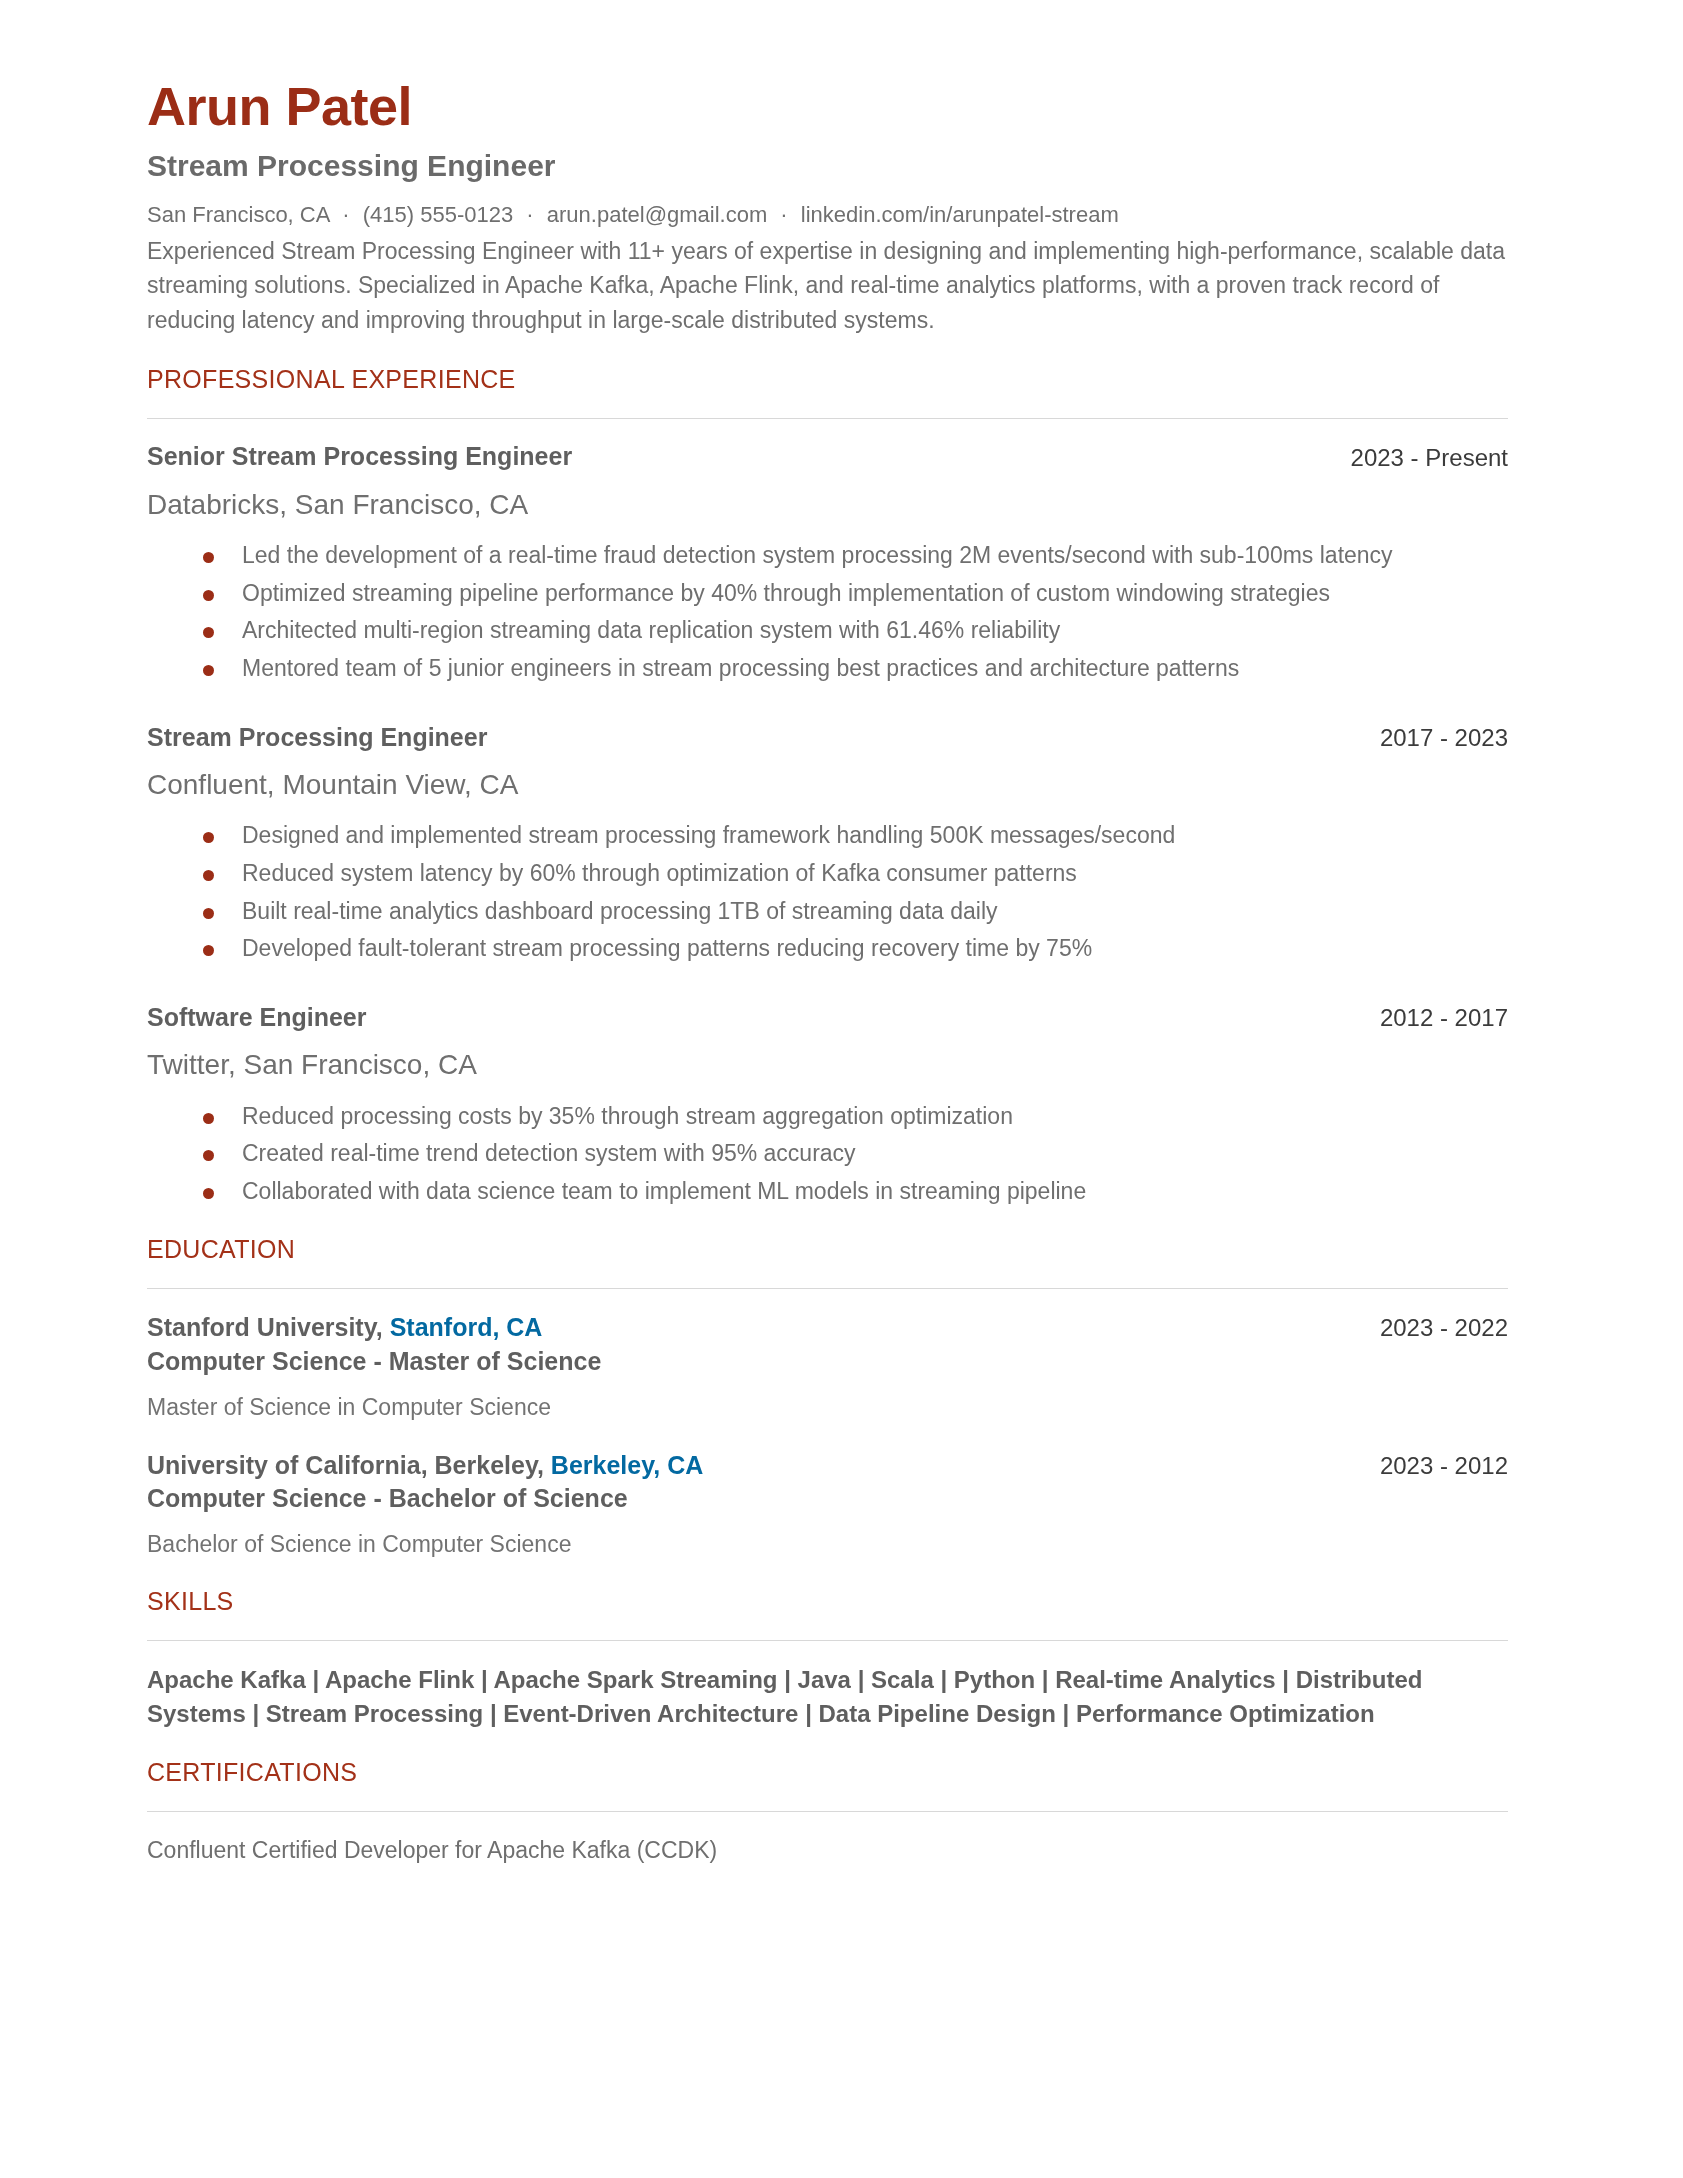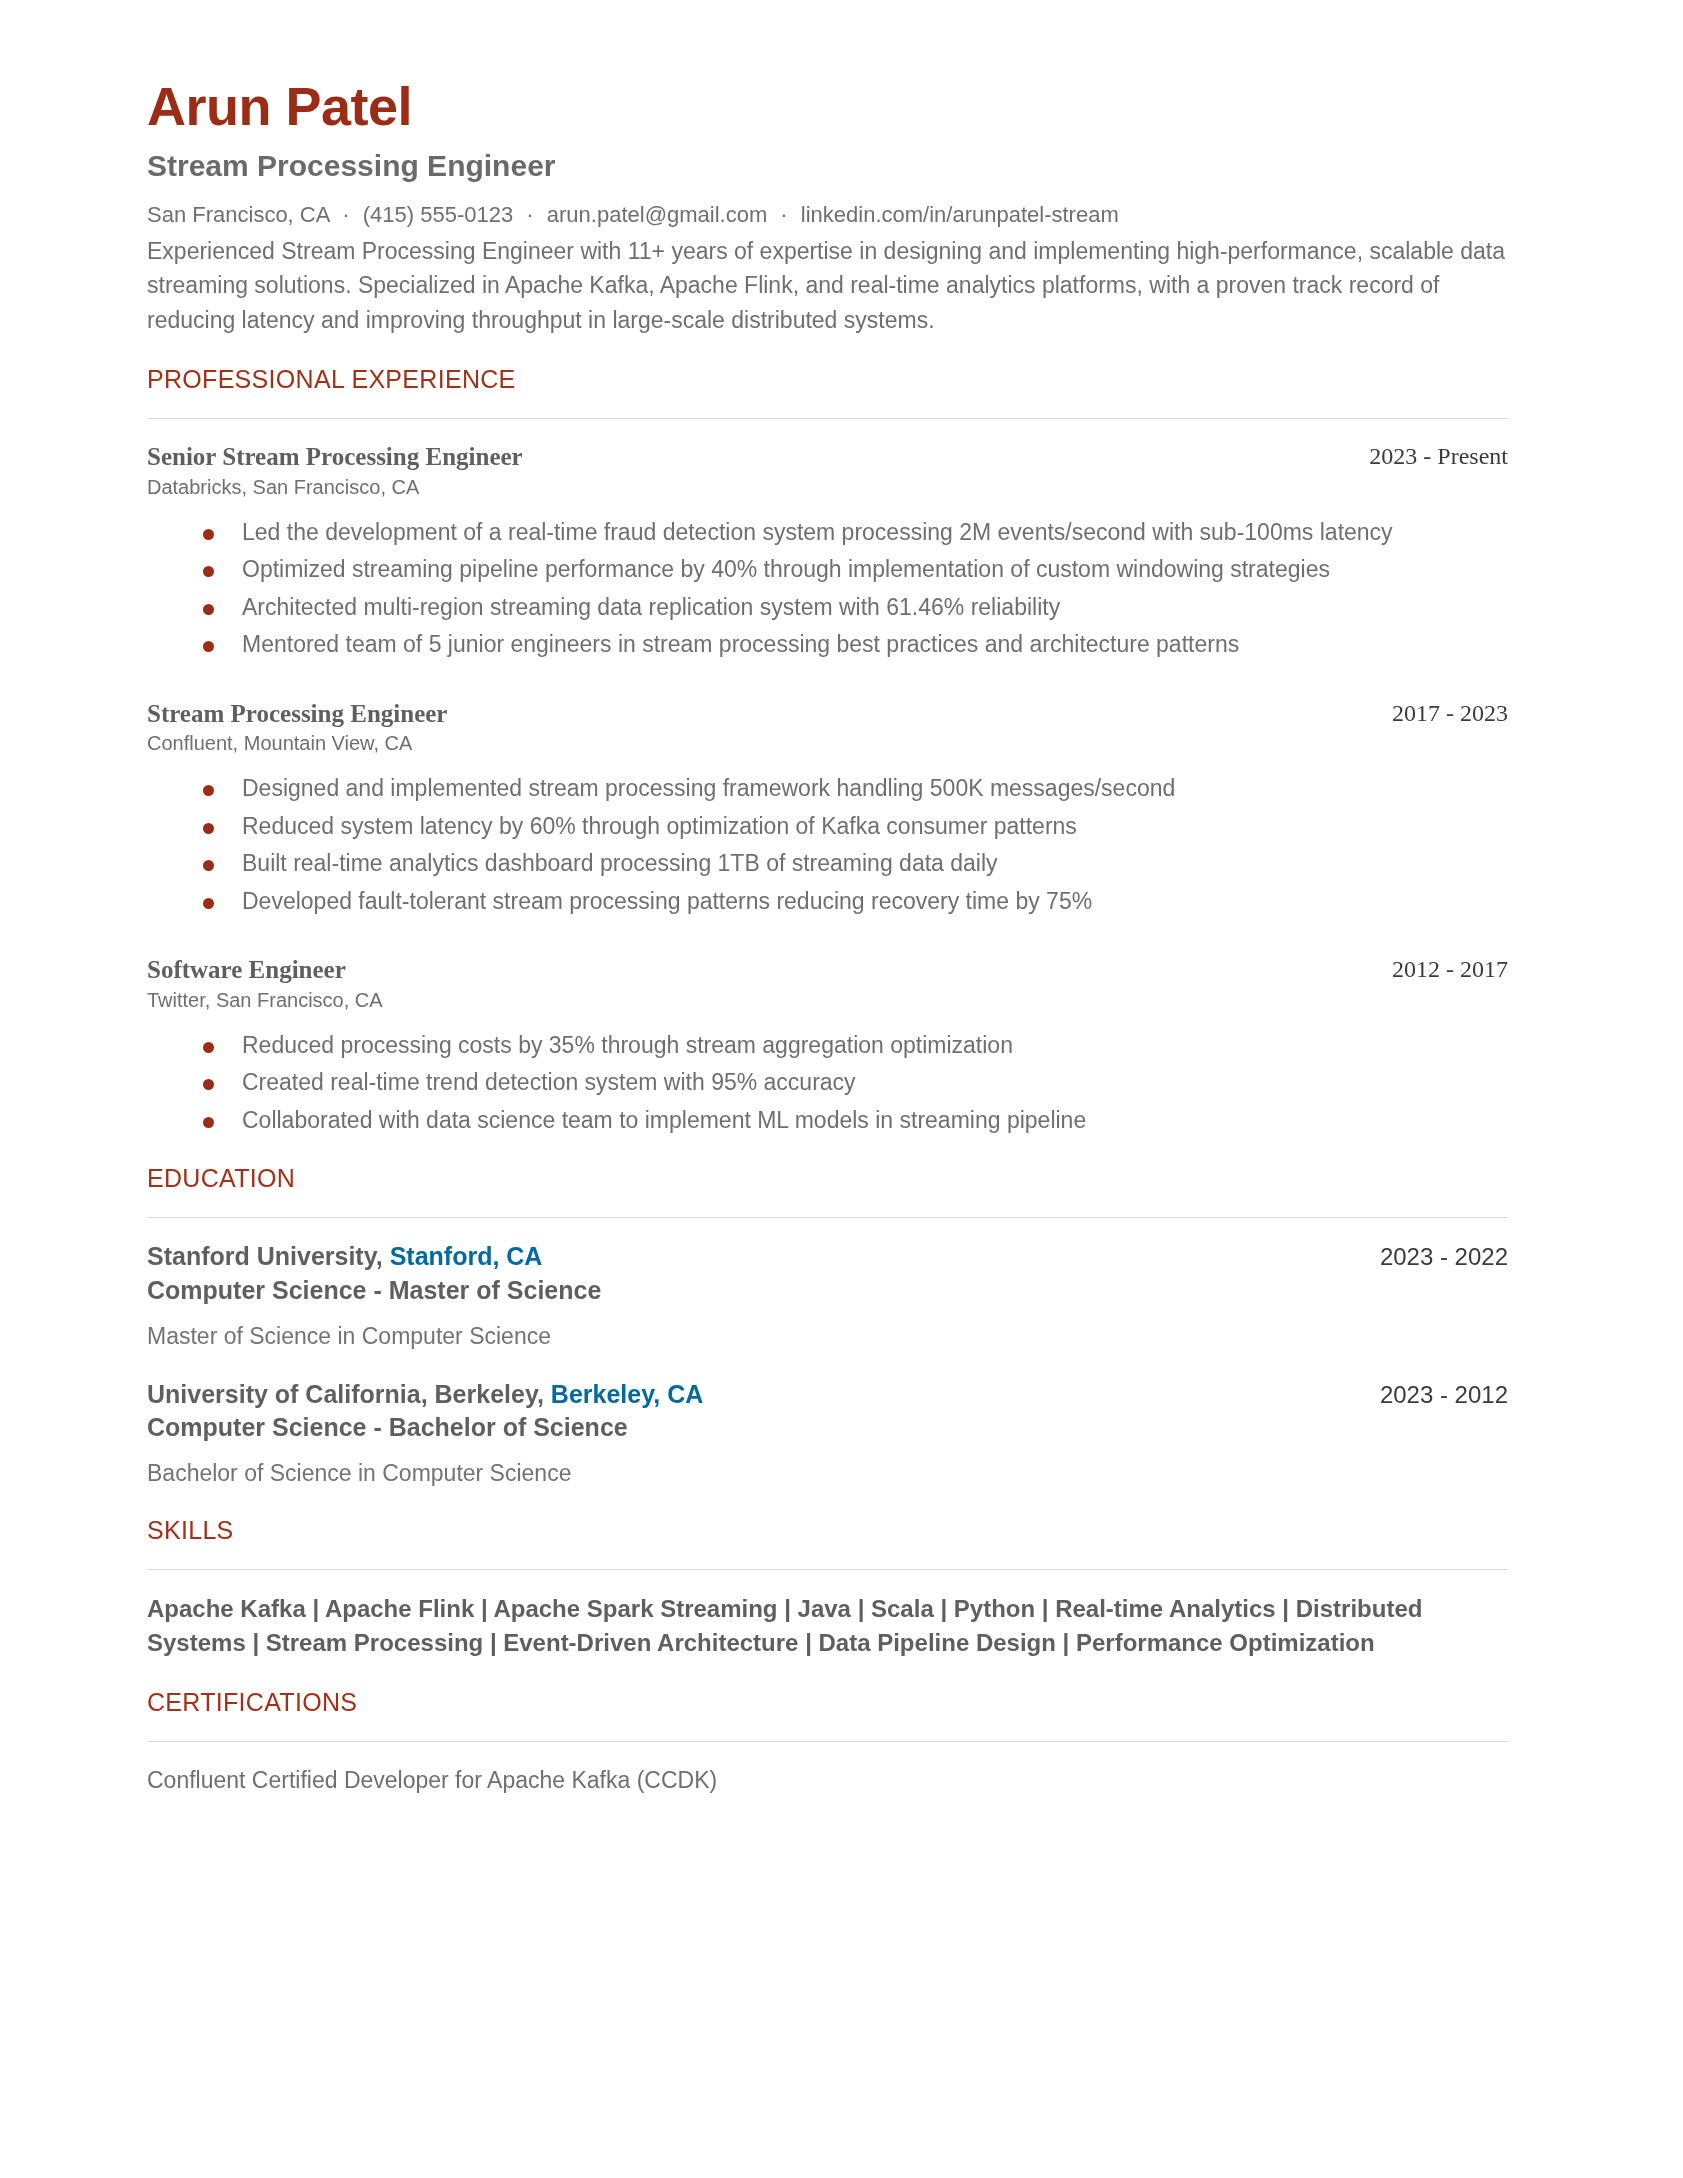--- a/index.html
+++ b/index.html
@@ -73,44 +73,43 @@
     background: #d8d8d8;
     width: 100%;
     margin: 0 0 22px 0;
   }
 
   
   .entry { margin-bottom: 6px; }
   .entry-head {
     display: flex;
     justify-content: space-between;
-    align-items: flex-start;
+    align-items: flex-end;
     width: 100%;
-    font-family: Liberation Serif, serif;
   }
   .entry-title {
     font-size: 25px;
     font-weight: 700;
     color: #5f5f5f;
     line-height: 1.25;
   }
   .entry-date {
     font-size: 24px;
     font-weight: 400;
     color: #3b3b3b;
     line-height: 1.25;
     white-space: nowrap;
     padding-left: 30px;
   }
   .entry-org {
-    font-size: 20px;
+    font-size: 28px;
     font-weight: 400;
     color: #6f6f6f;
     line-height: 1.45;
-    margin-top: 0;
+    margin-top: 12px;
   }
   ul.bullets {
     list-style: none;
     margin: 14px 0 0 0;
     padding: 0;
   }
   ul.bullets li {
     position: relative;
     padding-left: 95px;
     font-size: 23px;

